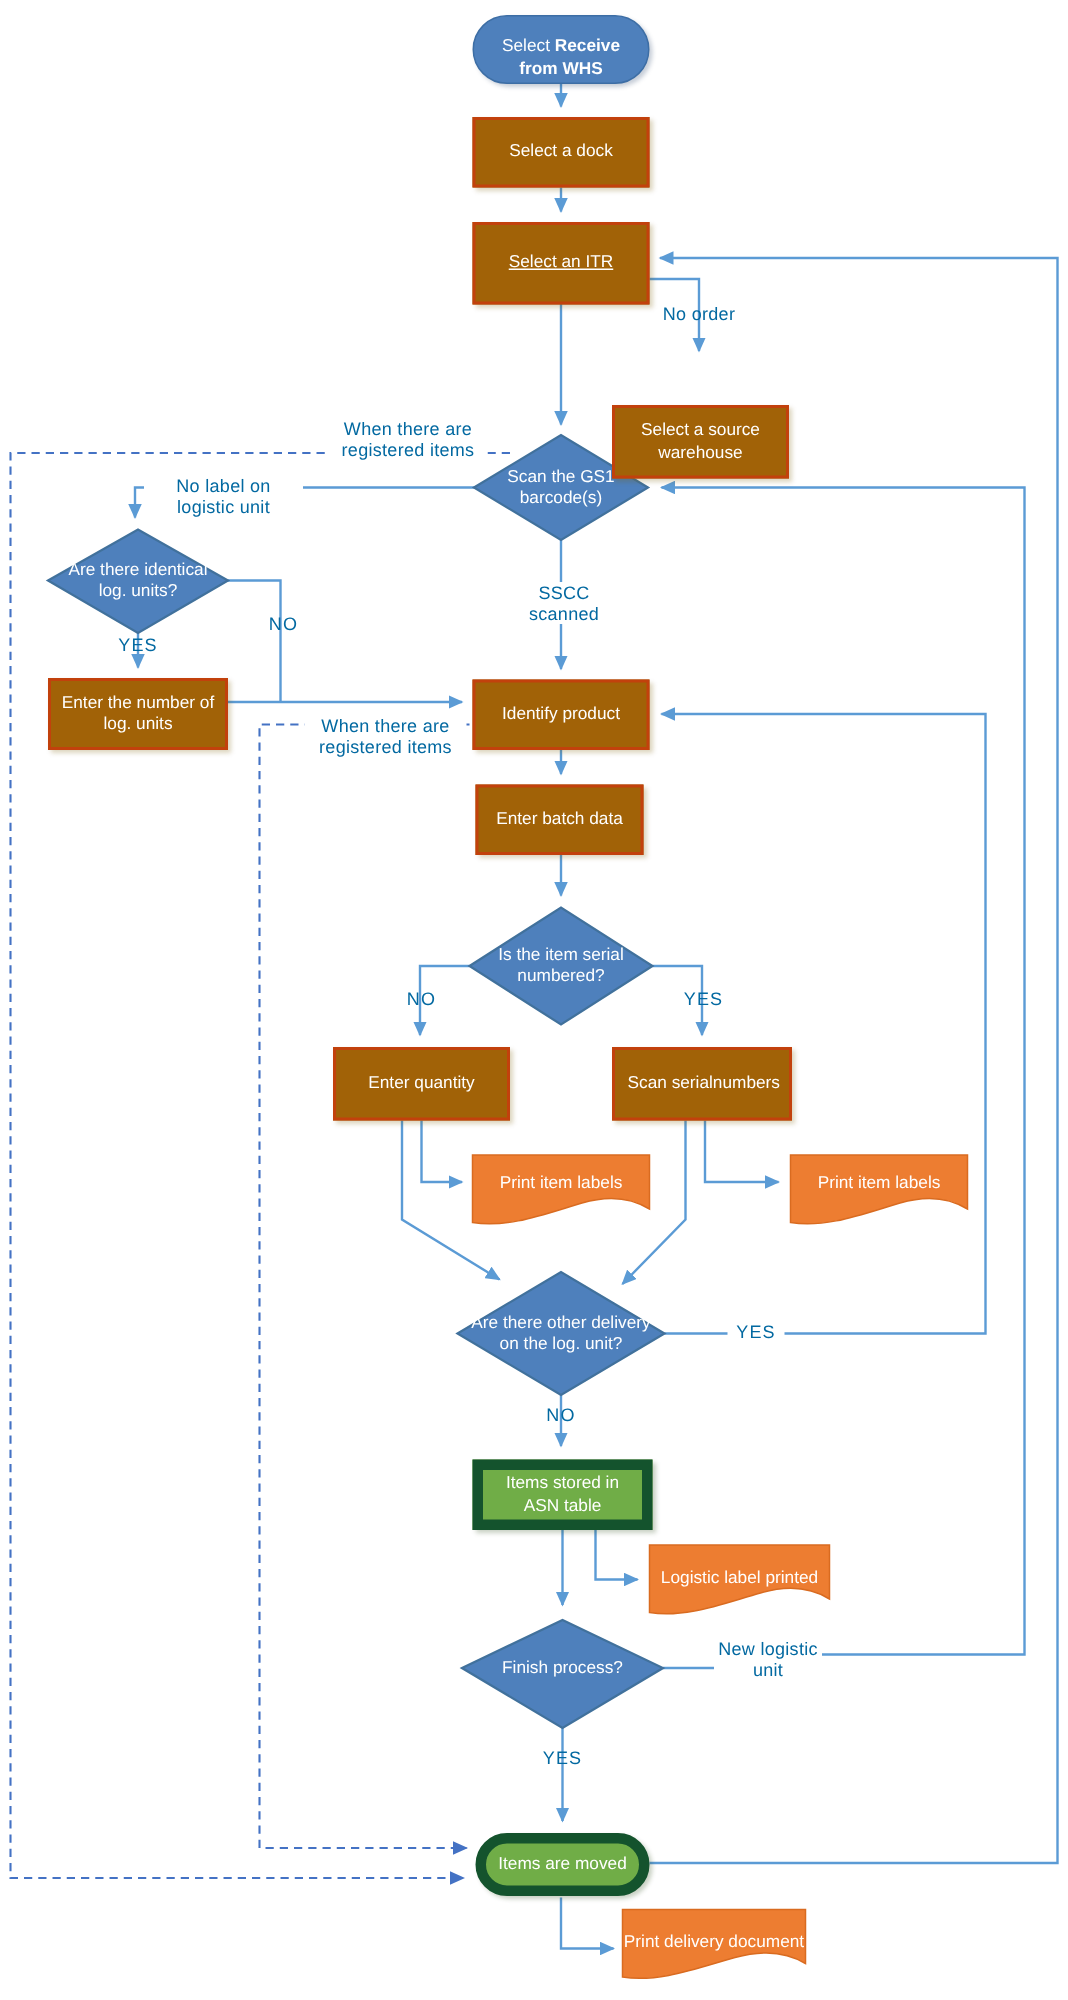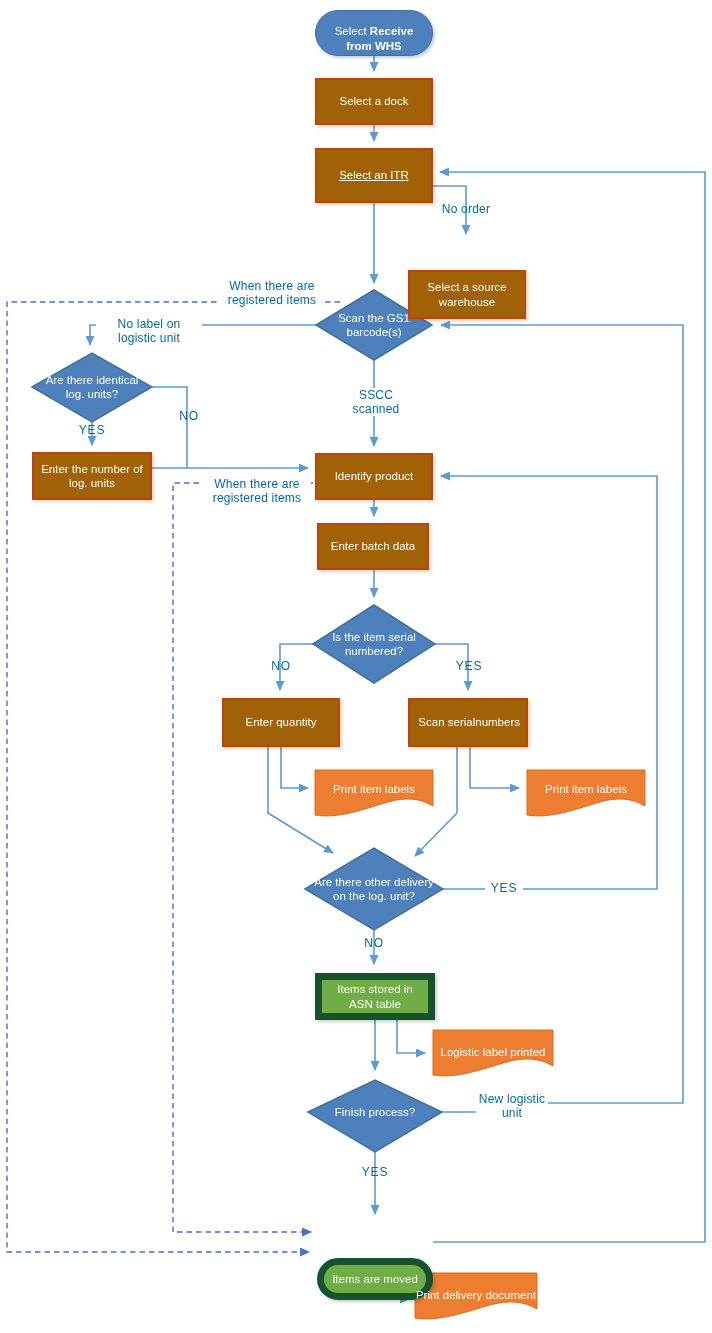--- a/index.html
+++ b/index.html
@@ -117,21 +117,21 @@
   </div>
   <div class="node yellow" style="left:222px;top:698px;width:118px;height:49px;">
     <span>Enter quantity</span>
   </div>
   <div class="node yellow" style="left:408px;top:698px;width:120px;height:49px;justify-content:flex-end;">
     <span>Scan serialnumbers</span>
   </div>
   <div class="node green" style="left:315px;top:973px;width:120px;height:47px;">
     <span>Items stored in ASN table</span>
   </div>
-  <div class="node green green-stadium" style="left:317px;top:1222px;width:116px;height:42px;margin-top:36px;">
+  <div class="node green green-stadium" style="left:317px;top:1222px;width:116px;height:42px;">
     <span>Items are moved</span>
   </div>
 
   <div class="overlay" style="left:326px;top:298px;width:96px;height:54px;">
     <span>Scan the GS1 barcode(s)</span>
   </div>
   <div class="overlay" style="left:40px;top:358px;width:104px;height:58px;">
     <span>Are there identical log. units?</span>
   </div>
   <div class="overlay" style="left:322px;top:617px;width:104px;height:54px;">

